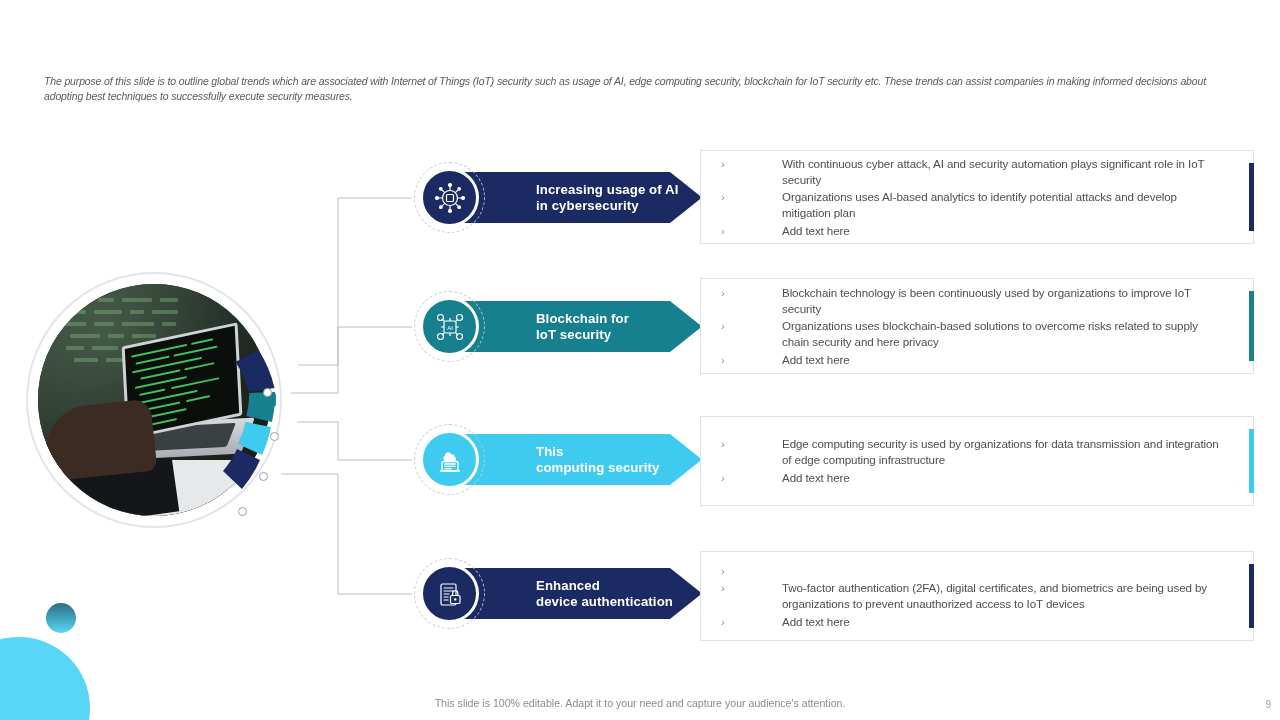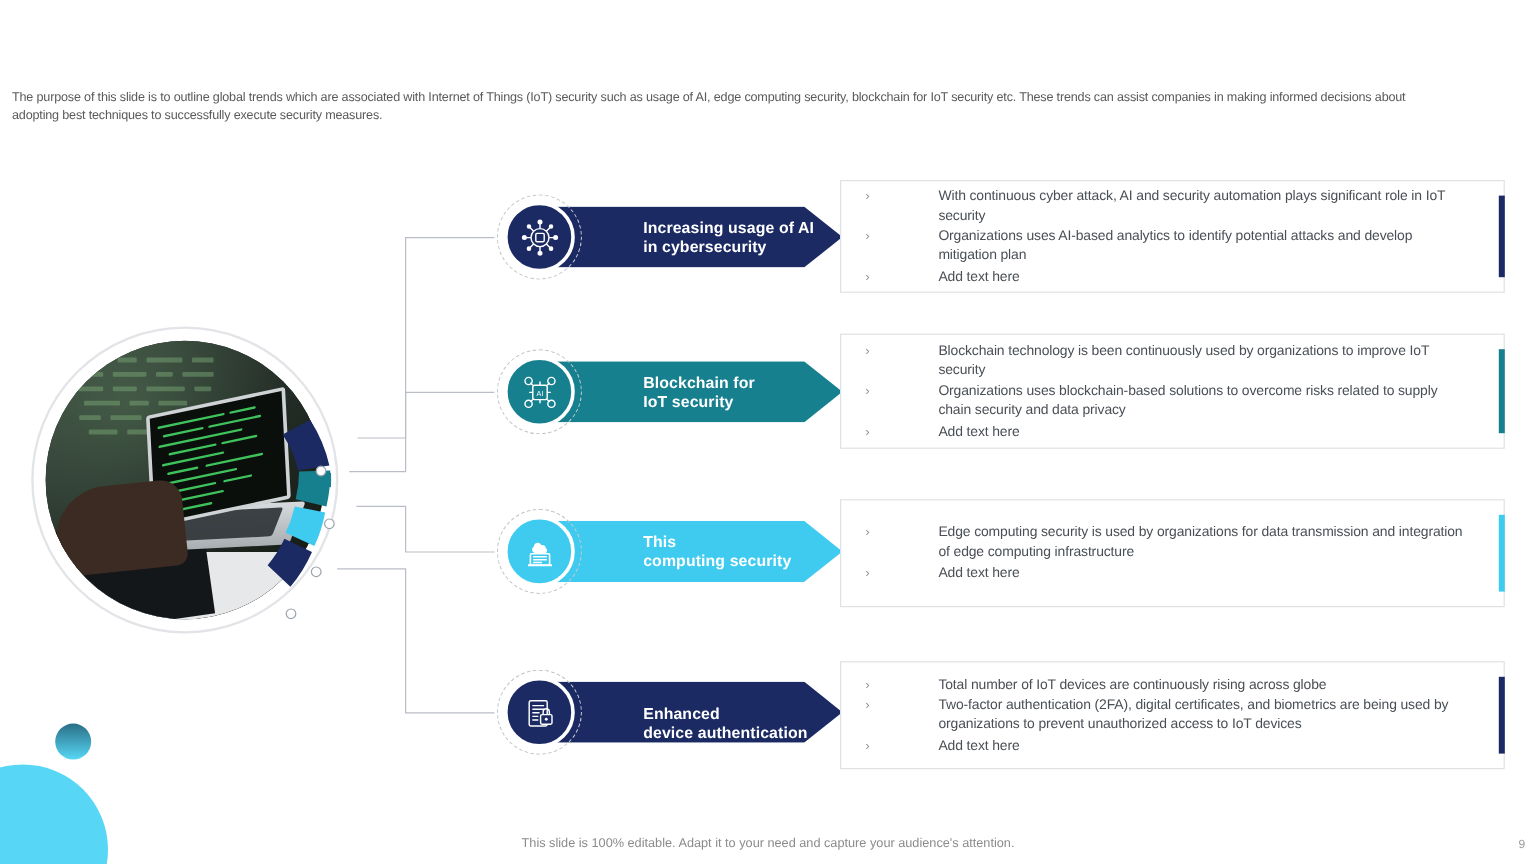--- a/index.html
+++ b/index.html
@@ -11,23 +11,24 @@
   }
   .slide { position: relative; width: 1280px; height: 720px; background:#fff; }
 
   
   .title {
     position: absolute; left: 26px; top: 26px;
     font-size: 31px; font-weight: 400; color: #231f20;
     letter-spacing: -0.2px; white-space: nowrap;
   }
   .subtitle {
-    position: absolute; left: 10px; top: 74px; width: 1200px;
+    position: absolute; left: 44px; top: 74px; width: 1200px;
     font-size: 10.5px; line-height: 15px; color: #5a5a5a;
     letter-spacing: -0.15px;
+    font-style: italic;
   }
 
   
   .blob-big {
     position: absolute; left: -52px; top: 637px;
     width: 142px; height: 142px; border-radius: 50%;
     background: #57d7f5;
   }
   .blob-small {
     position: absolute; left: 46px; top: 603px;
@@ -296,21 +297,21 @@
     </div>
   </div>
   <div class="box" style="top:278px; height:96px;">
     <div class="bullets">
       <div class="bullet">
         <span class="chev">›</span>
         <span class="btxt">Blockchain technology is been continuously used by organizations  to improve  IoT security</span>
       </div>
       <div class="bullet">
         <span class="chev">›</span>
-        <span class="btxt">Organizations uses blockchain-based  solutions to overcome  risks related to supply chain security and data privacy</span>
+        <span class="btxt">Organizations uses blockchain-based  solutions to overcome  risks related to supply chain security and here privacy</span>
       </div>
       <div class="bullet">
         <span class="chev">›</span>
         <span class="btxt">Add text here</span>
       </div>
     </div>
     <div class="box-accent" style="background:#17808f;"></div>
   </div>
 
   <div class="row" style="left:412px; top:434px;">
@@ -338,42 +339,41 @@
       </div>
       <div class="bullet">
         <span class="chev">›</span>
         <span class="btxt">Add text here</span>
       </div>
     </div>
     <div class="box-accent" style="background:#3fcbf0;"></div>
   </div>
 
   <div class="row" style="left:412px; top:568px;">
-    <div class="banner" style="background:#1b2a63;align-items:flex-end;">
+    <div class="banner" style="background:#1b2a63;">
       <div class="banner-text">
         <span>Enhanced</span><br>
         <span>device authentication</span>
       </div>
     </div>
     <div class="icon-dash"></div>
     <div class="icon-badge" style="background:#1b2a63;">
       <svg width="32" height="32" viewBox="0 0 32 32" fill="none" stroke="#ffffff" stroke-width="1.2">
         <rect x="7" y="6" width="15" height="21" rx="1.4"></rect>
         <path d="M9.6 10h9.8 M9.6 13h9.8 M9.6 16h6 M9.6 19h5 M9.6 22h5"></path>
         <rect x="16.5" y="17.5" width="9.5" height="8" rx="1.2" fill="#1b2a63"></rect>
         <path d="M18.6 17.5v-2.2a2.6 2.6 0 0 1 5.2 0v2.2"></path>
         <circle cx="21.2" cy="21.4" r="1.2" fill="#fff" stroke="none"></circle>
       </svg>
     </div>
   </div>
   <div class="box" style="top:551px; height:90px;">
     <div class="bullets">
       <div class="bullet">
         <span class="chev">›</span>
-        <span class="btxt">Total number  of IoT  devices  are continuously rising across globe</span>
       </div>
       <div class="bullet">
         <span class="chev">›</span>
         <span class="btxt">Two-factor  authentication (2FA), digital certificates, and biometrics are being used by organizations to prevent  unauthorized  access to IoT  devices</span>
       </div>
       <div class="bullet">
         <span class="chev">›</span>
         <span class="btxt">Add text here</span>
       </div>
     </div>

